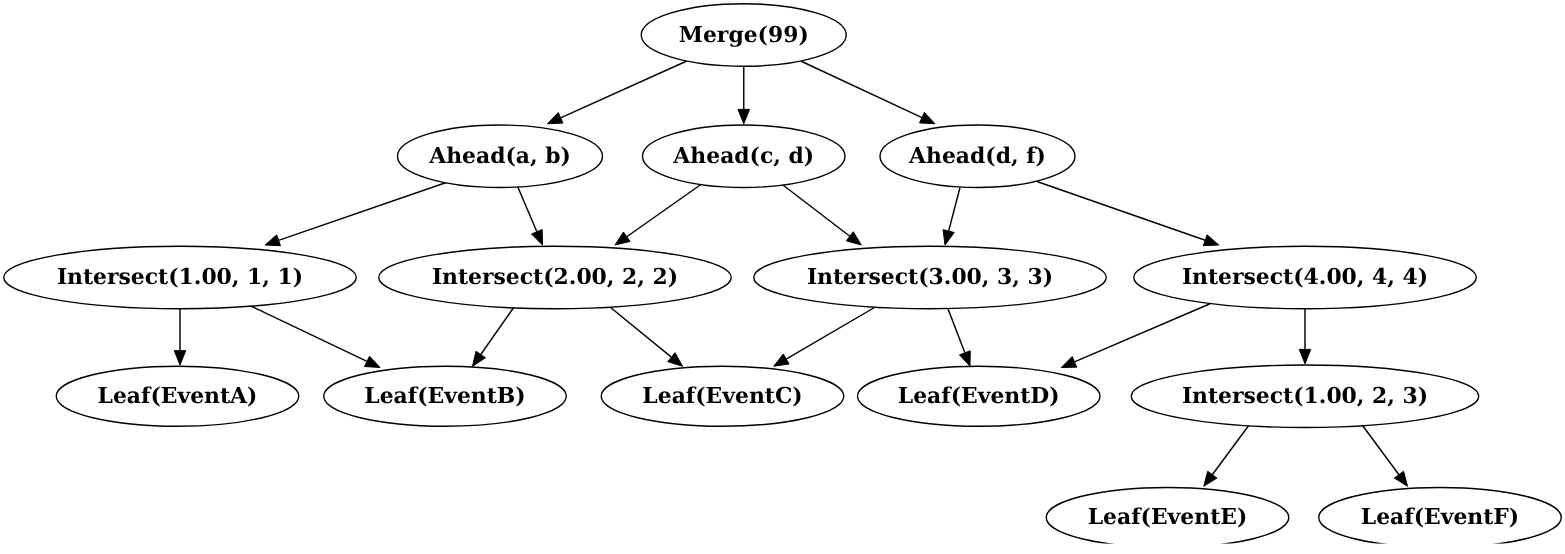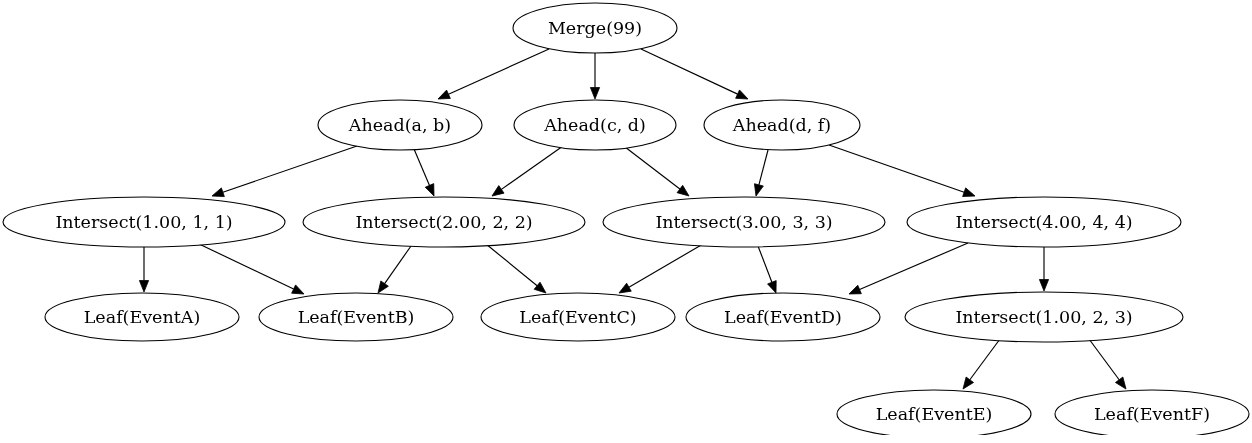--- a/index.html
+++ b/index.html
@@ -9,20 +9,21 @@
   }
   body {
     font-family: "DejaVu Serif", "Liberation Serif", serif;
   }
   #graph-canvas {
     position: relative;
     width: 1252px;
     height: 435px;
     background: #ffffff;
     overflow: hidden;
+    font-weight: bold;
   }
   #graph-svg {
     position: absolute;
     left: 0;
     top: 0;
     width: 1252px;
     height: 443px;
   }
   .node-ellipse {
     fill: #ffffff;

